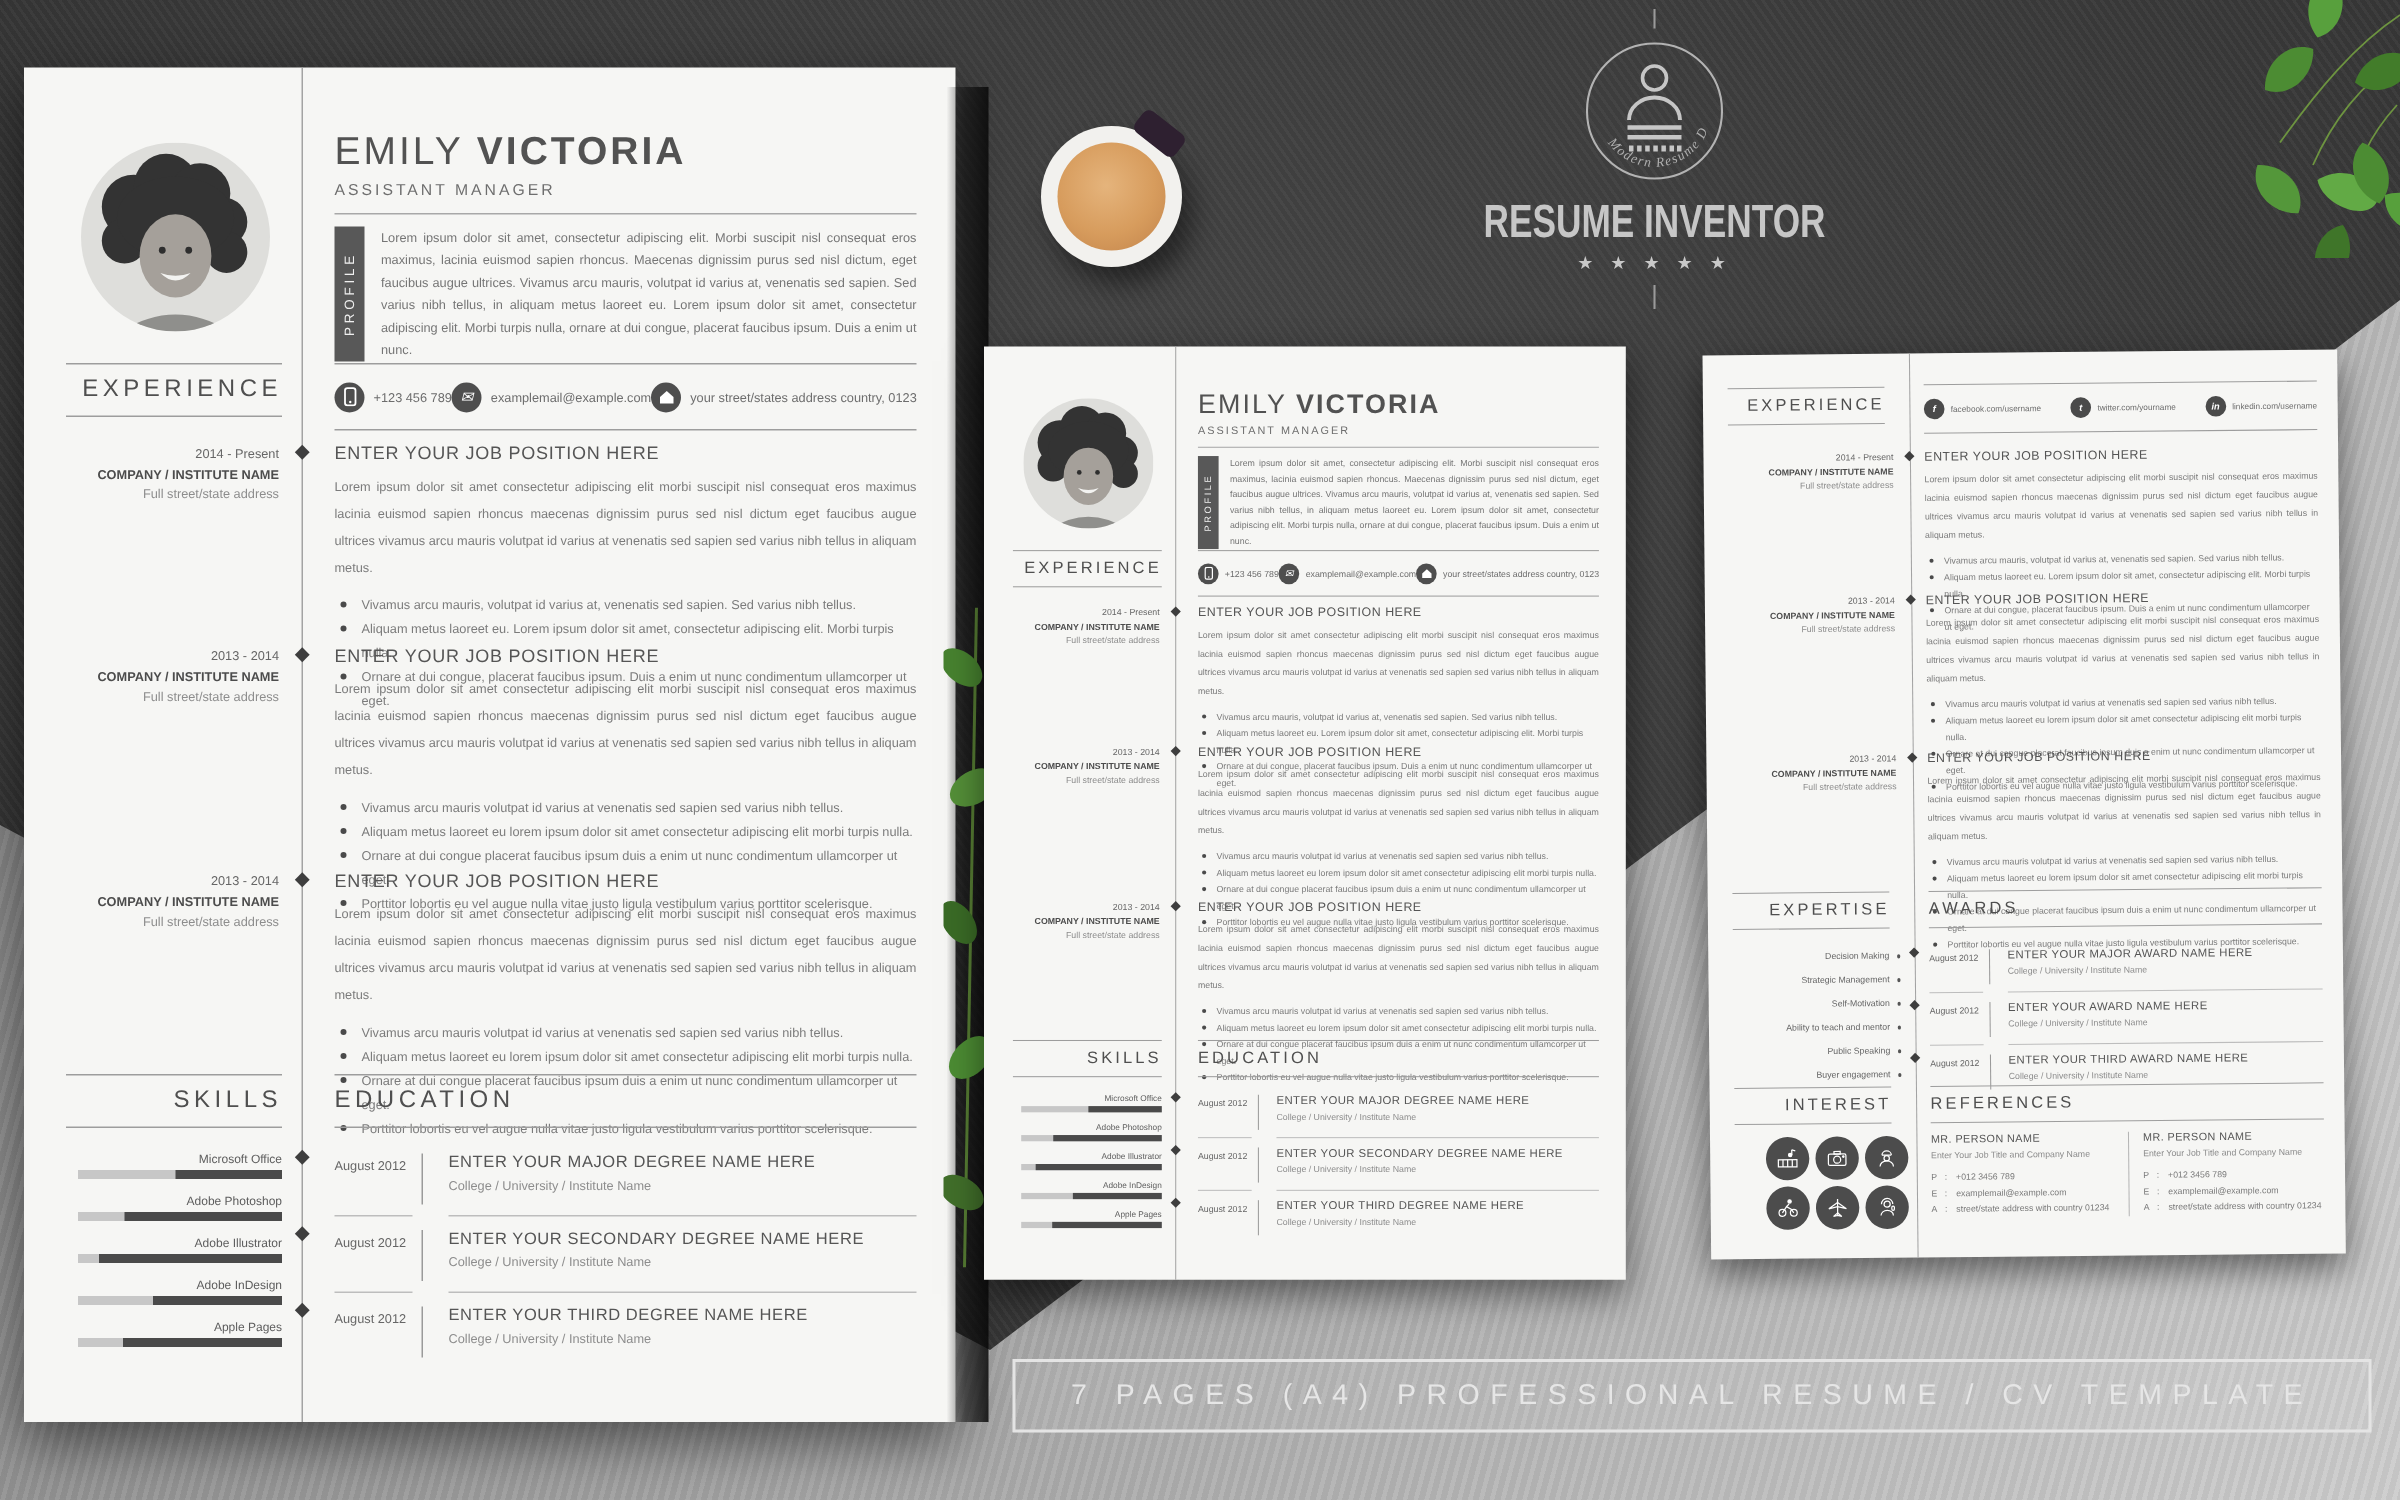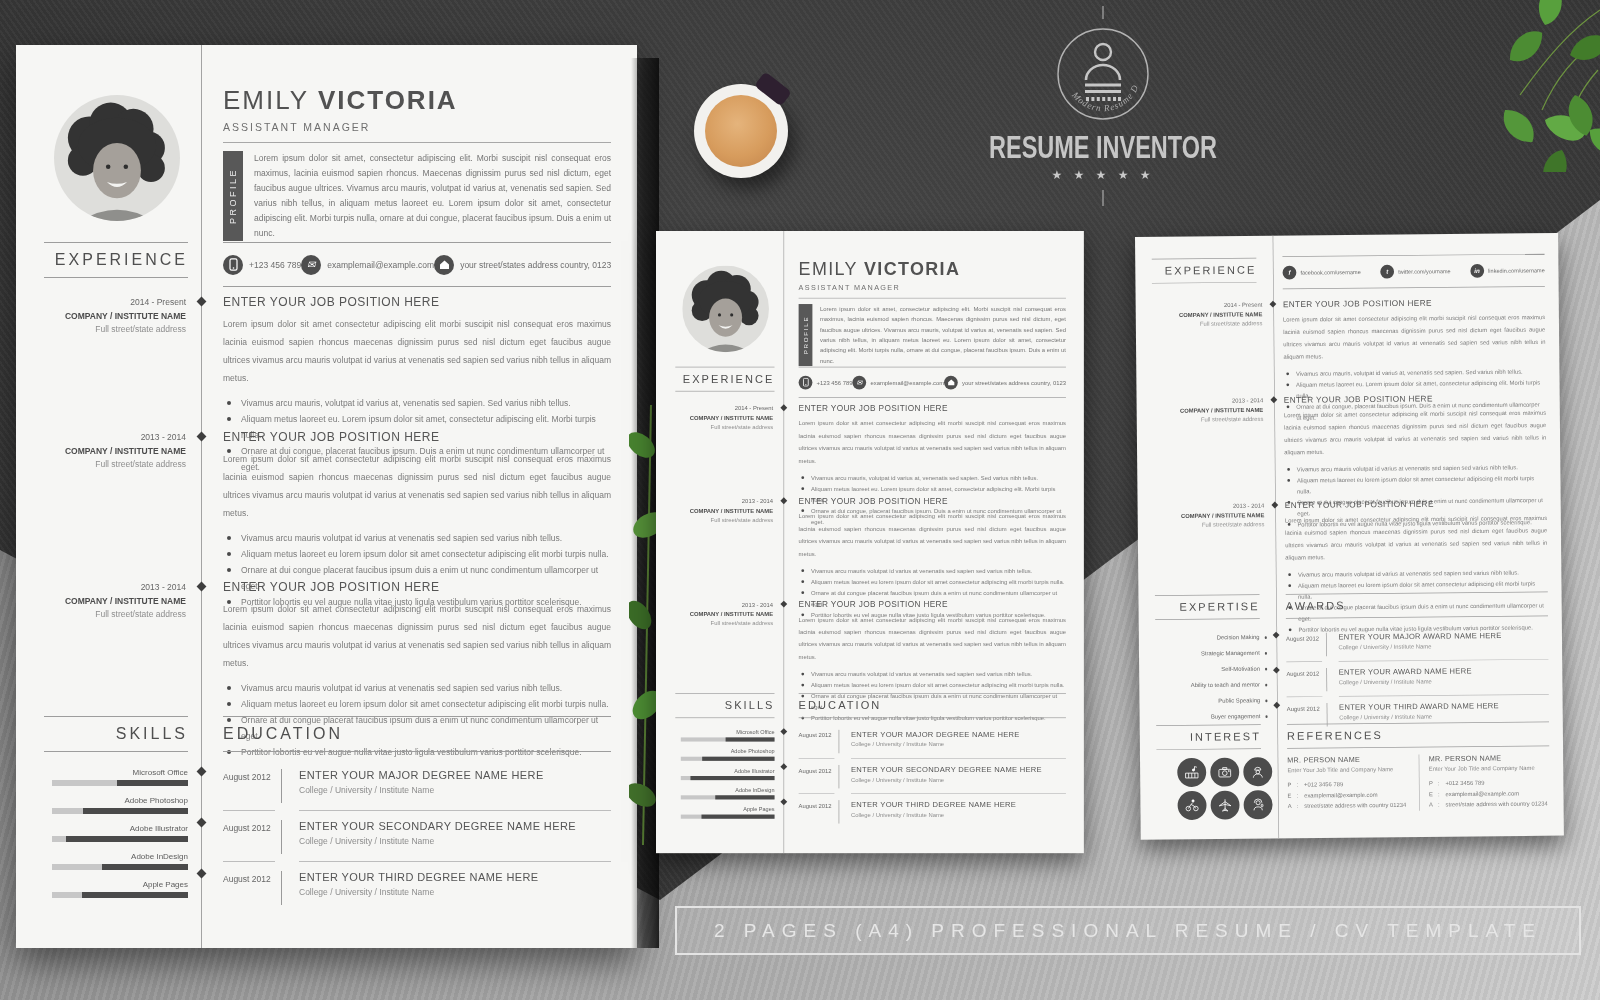--- a/index.html
+++ b/index.html
@@ -818,14 +818,14 @@
       <div class="rrow">
           <span class="rk">A</span>
           <span class="rc">:</span>
           <span>street/state address with country 01234</span>
         </div>
     </div>
   </div>
 </div>
 
 <div class="banner">
-  <span>2 PAGES (A4) PROFESSIONAL RESUME / CV TEMPLATE</span>
+  <span>7 PAGES (A4) PROFESSIONAL RESUME / CV TEMPLATE</span>
 </div>
 
 </body></html>

